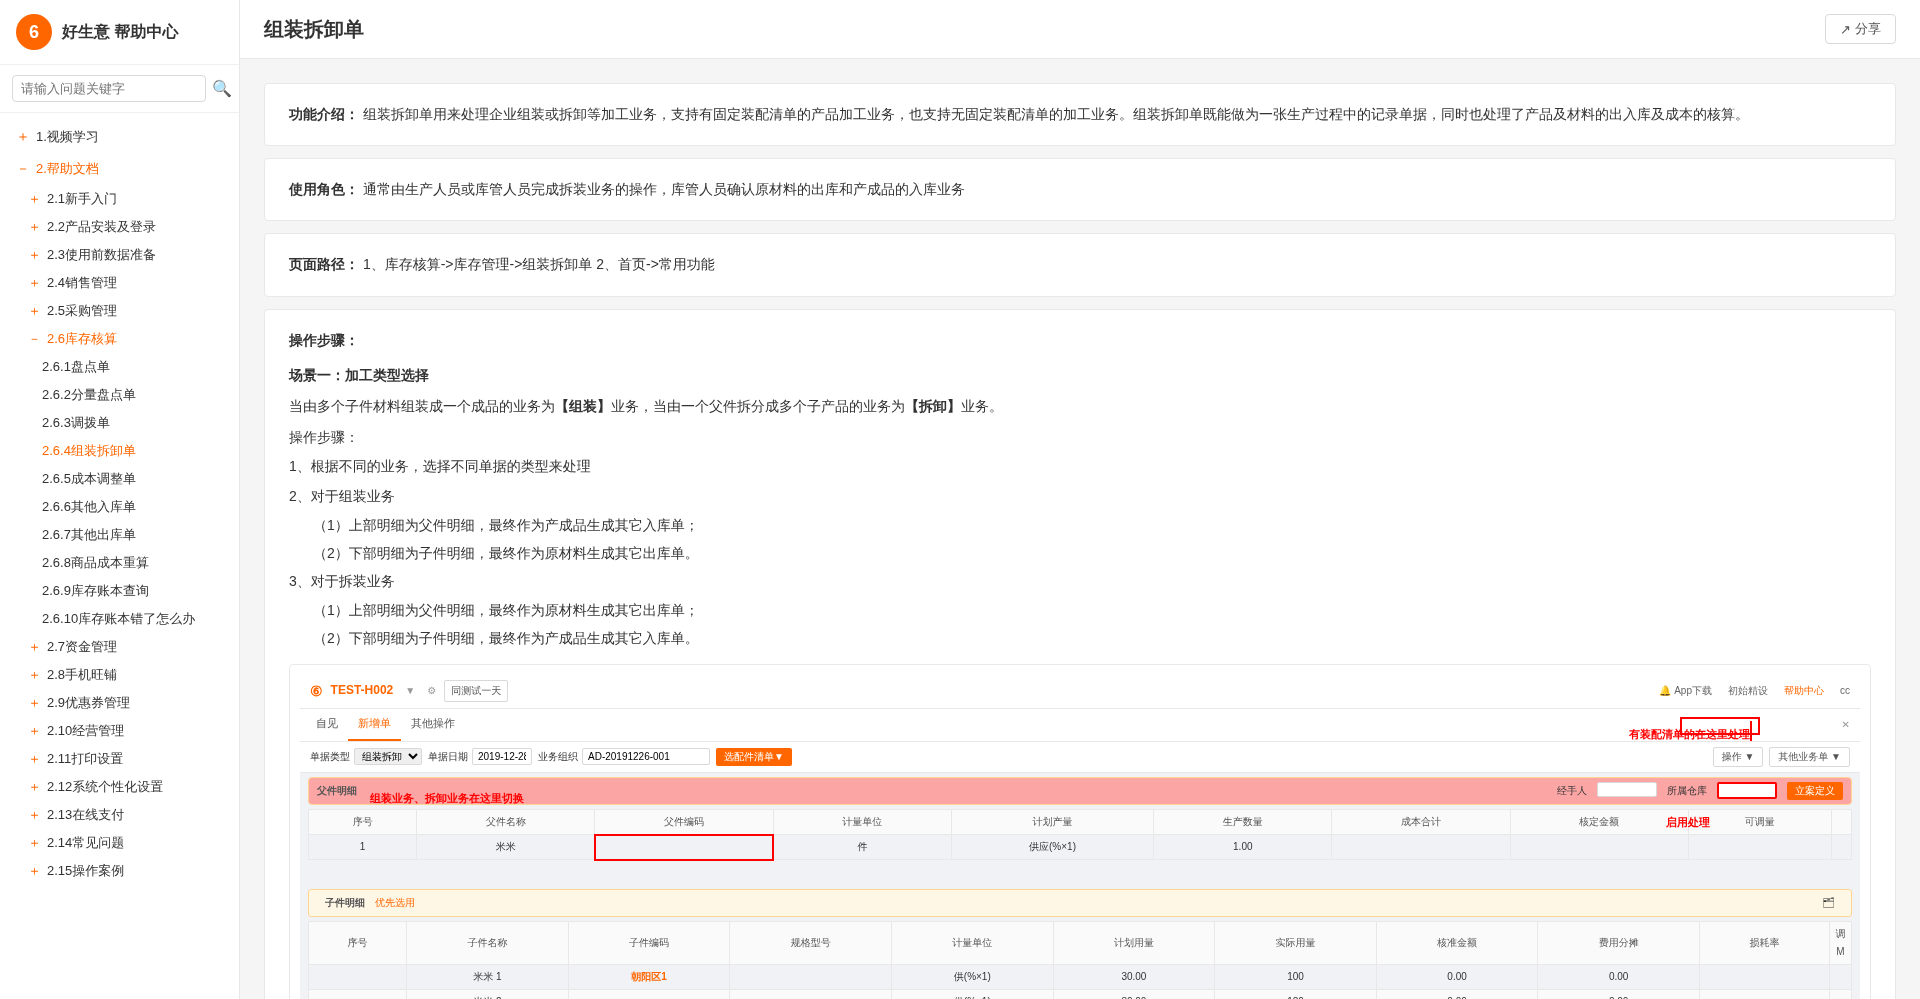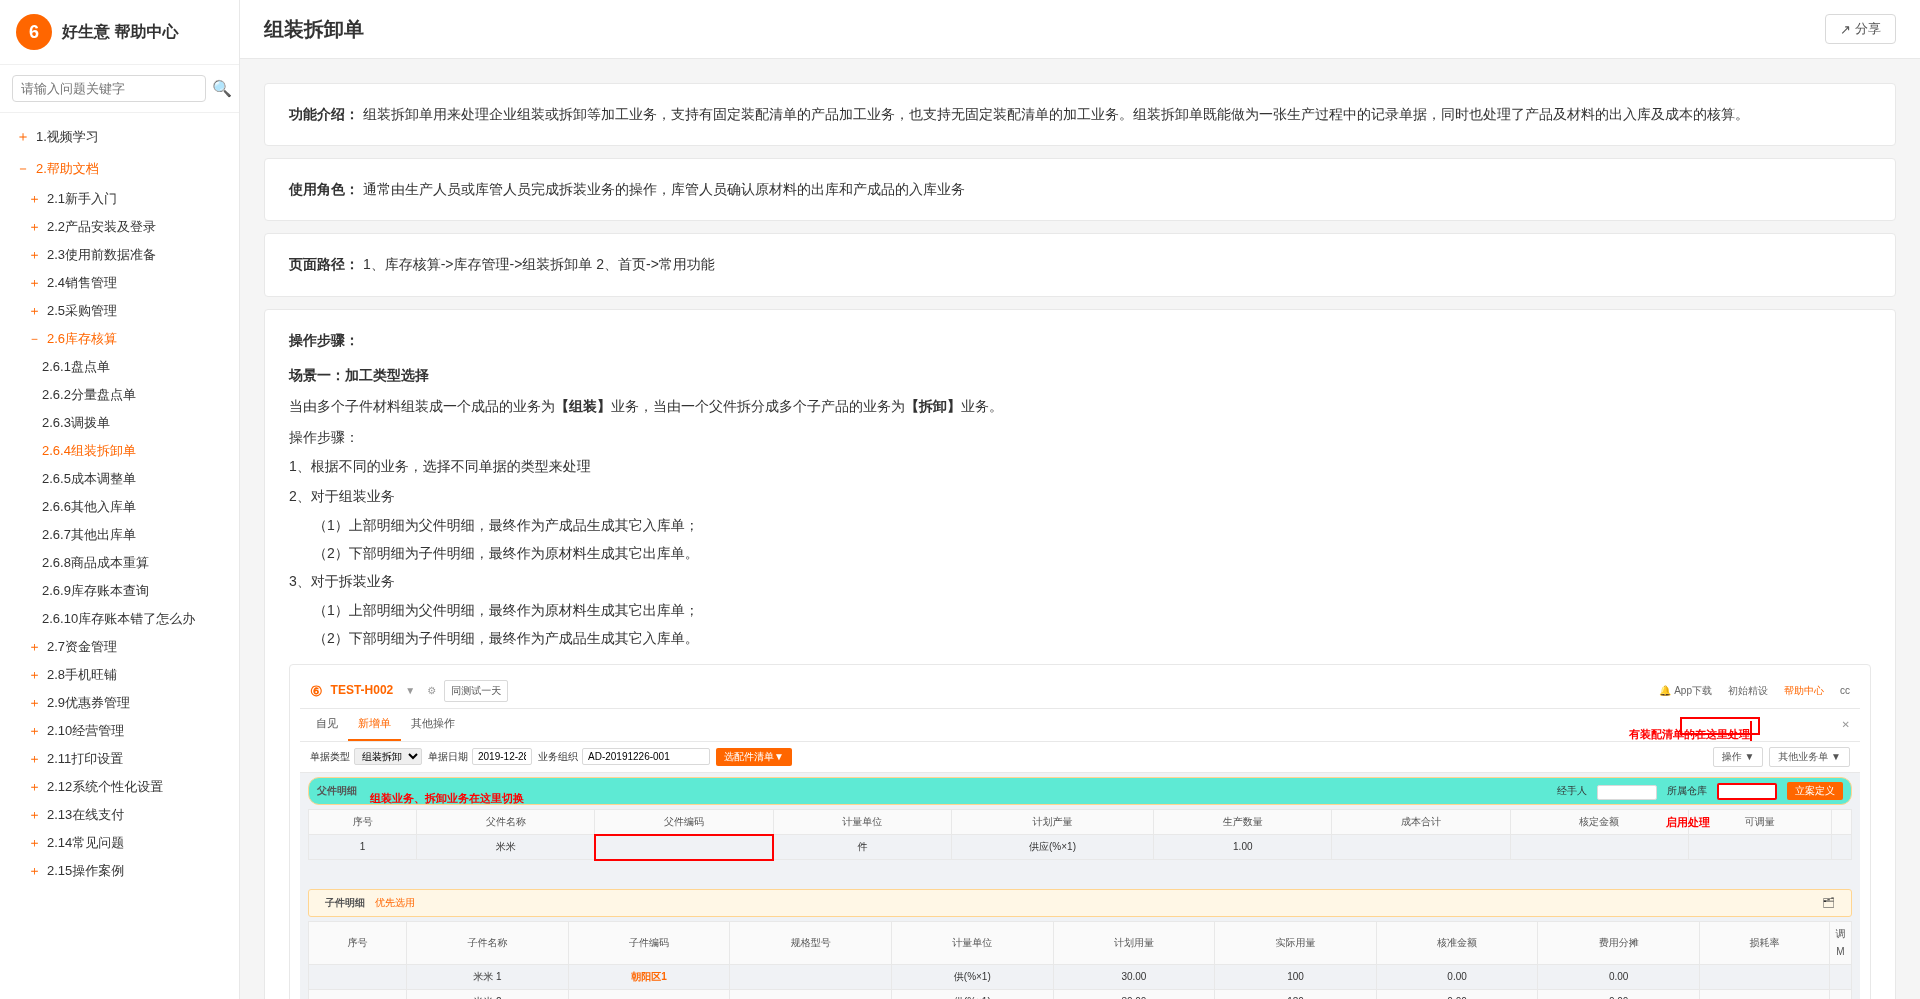--- a/index.html
+++ b/index.html
@@ -366,21 +366,21 @@
               <span>业务组织</span>
               <input type="text" value="AD-20191226-001" style="width: 128px;">
             </div>
             <button class="app-btn app-btn-primary">选配件清单▼</button>
             <span style="flex:1;"></span>
             <button class="app-btn app-btn-default">操作 ▼</button>
             <button class="app-btn app-btn-default">其他业务单 ▼</button>
           </div>
 
           <div style="padding:4px 8px 0 8px;">
-            <div style="background:#5eead4;border:1px solid #ffd591;border-radius:11px;padding:4px 8px;margin-bottom:4px;display:flex;align-items:flex-end;gap:10px;font-size:10px;">
+            <div style="background:#fca5a5;border:1px solid #ffd591;border-radius:4px;padding:4px 8px;margin-bottom:4px;display:flex;align-items:flex-start;gap:10px;font-size:10px;">
               <span style="font-weight:bold;color:#555;">父件明细</span>
               <span style="flex:1;"></span>
               <span>经手人</span>
               <input type="text" style="width: 60px; border: 1px solid rgb(217, 217, 217); padding: 1px 4px; font-size: 10px; border-radius: 2px;">
               <span>所属仓库</span>
               <input type="text" style="width: 60px; border: 2px solid rgb(255, 0, 0); padding: 1px 4px; font-size: 10px; border-radius: 2px;">
               <button class="app-btn app-btn-primary" style="font-size:10px;">立案定义</button>
             </div>
 
             <table class="app-table">

